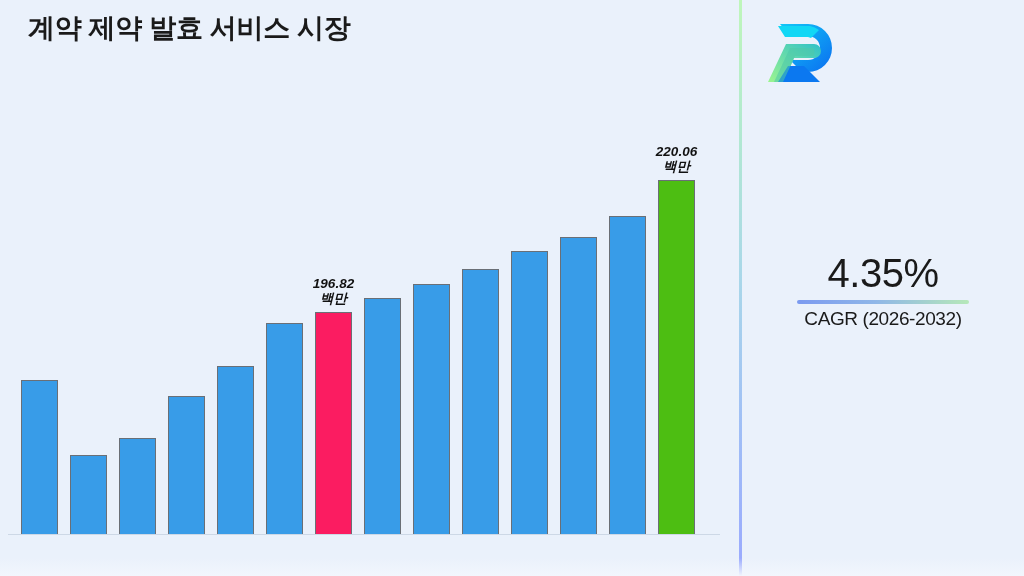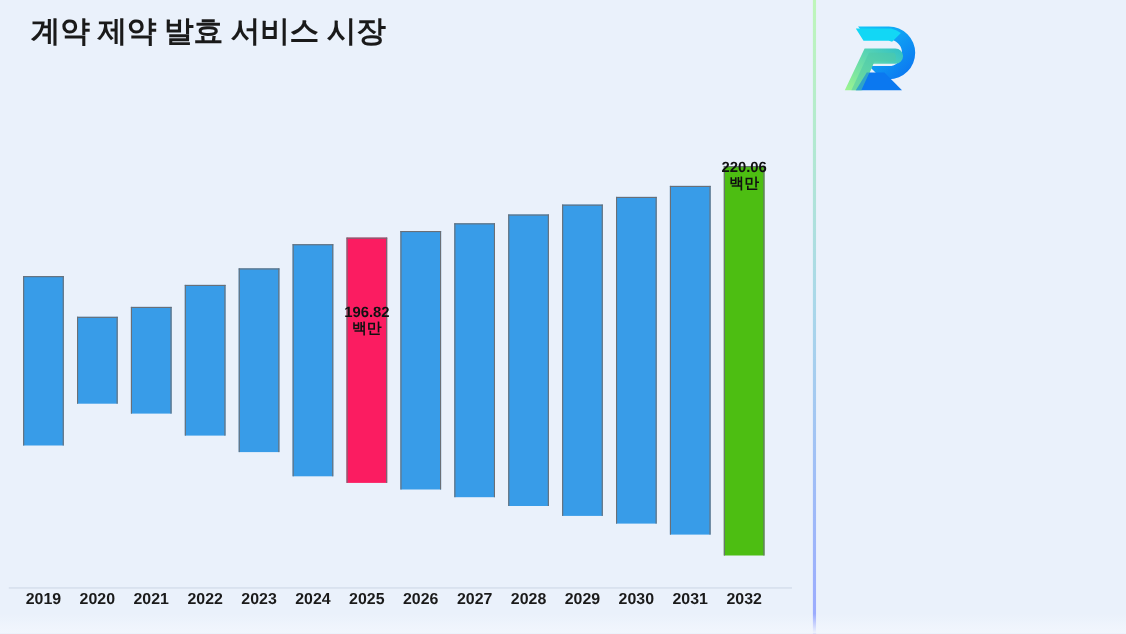--- a/index.html
+++ b/index.html
@@ -62,23 +62,24 @@
     align-items: flex-end;
     gap: 12px;
   }
 
   .bar-slot {
     position: relative;
     width: 37px;
     height: 100%;
     display: flex;
     flex-direction: column;
-    justify-content: center;
+    justify-content: flex-end;
     align-items: center;
     flex: 0 0 37px;
+    font-style: italic;
   }
 
   .bar {
     width: 37px;
     background: #389ce8;
     border: 1px solid #6a6f76;
     border-bottom: none;
   }
   .bar.highlight-pink { background: #fb1c61; }
   .bar.highlight-green { background: #4dbe12; }
@@ -258,36 +259,20 @@
             <div class="bar-label" style="bottom: 360px;">
               <div>220.06</div>
               <div>백만</div>
             </div>
             <div class="bar highlight-green" title="2032: 220.06 백만" style="height: 354px; background: rgb(77, 190, 18);"></div>
           </div>
         </div>
       <div id="axis-line"></div>
     </div>
 
-    <div id="x-axis">
-        <div class="tick">2019</div>
-        <div class="tick">2020</div>
-        <div class="tick">2021</div>
-        <div class="tick">2022</div>
-        <div class="tick">2023</div>
-        <div class="tick">2024</div>
-        <div class="tick">2025</div>
-        <div class="tick">2026</div>
-        <div class="tick">2027</div>
-        <div class="tick">2028</div>
-        <div class="tick">2029</div>
-        <div class="tick">2030</div>
-        <div class="tick">2031</div>
-        <div class="tick">2032</div>
-      </div>
   </div>
 
   <div id="divider"></div>
 
   <div id="side-panel">
 
     <div id="logo">
       <span id="logo-mark">
         <svg viewBox="0 0 72 70" width="72" height="70" aria-hidden="true">
           <defs>
@@ -302,16 +287,21 @@
           </defs>
           <path d="M16 6 H44 A24 24 0 0 1 44 54 H38 L26 42 H44 A12 12 0 0 0 44 18 H26 Z" fill="url(#gBlue)"></path>
           <path d="M14 8 H46 A22 22 0 0 1 55 12 L47 20 A13 13 0 0 0 44 19 H21 Z" fill="#12d7f5"></path>
           <path d="M4 64 L22 26 H50 A7 7 0 0 1 50 40 H30 L20 64 Z" fill="url(#gGreen)"></path>
           <path d="M24 48 L40 48 L56 64 H14 Z" fill="#0b78f0"></path>
           <path d="M10 64 L26 30 H49 A6 6 0 0 1 49 38 H31 L19 64 Z" fill="#4ec9a8" opacity="0.55"></path>
         </svg>
       </span>
     </div>
 
+    <div id="cagr-block">
+      <div id="cagr-value">4.35%</div>
+      <div id="cagr-rule"></div>
+      <div id="cagr-caption">CAGR (2026-2032)</div>
+    </div>
   </div>
 
   <div id="bottom-fade"></div>
 </div>
 
 </body></html>

